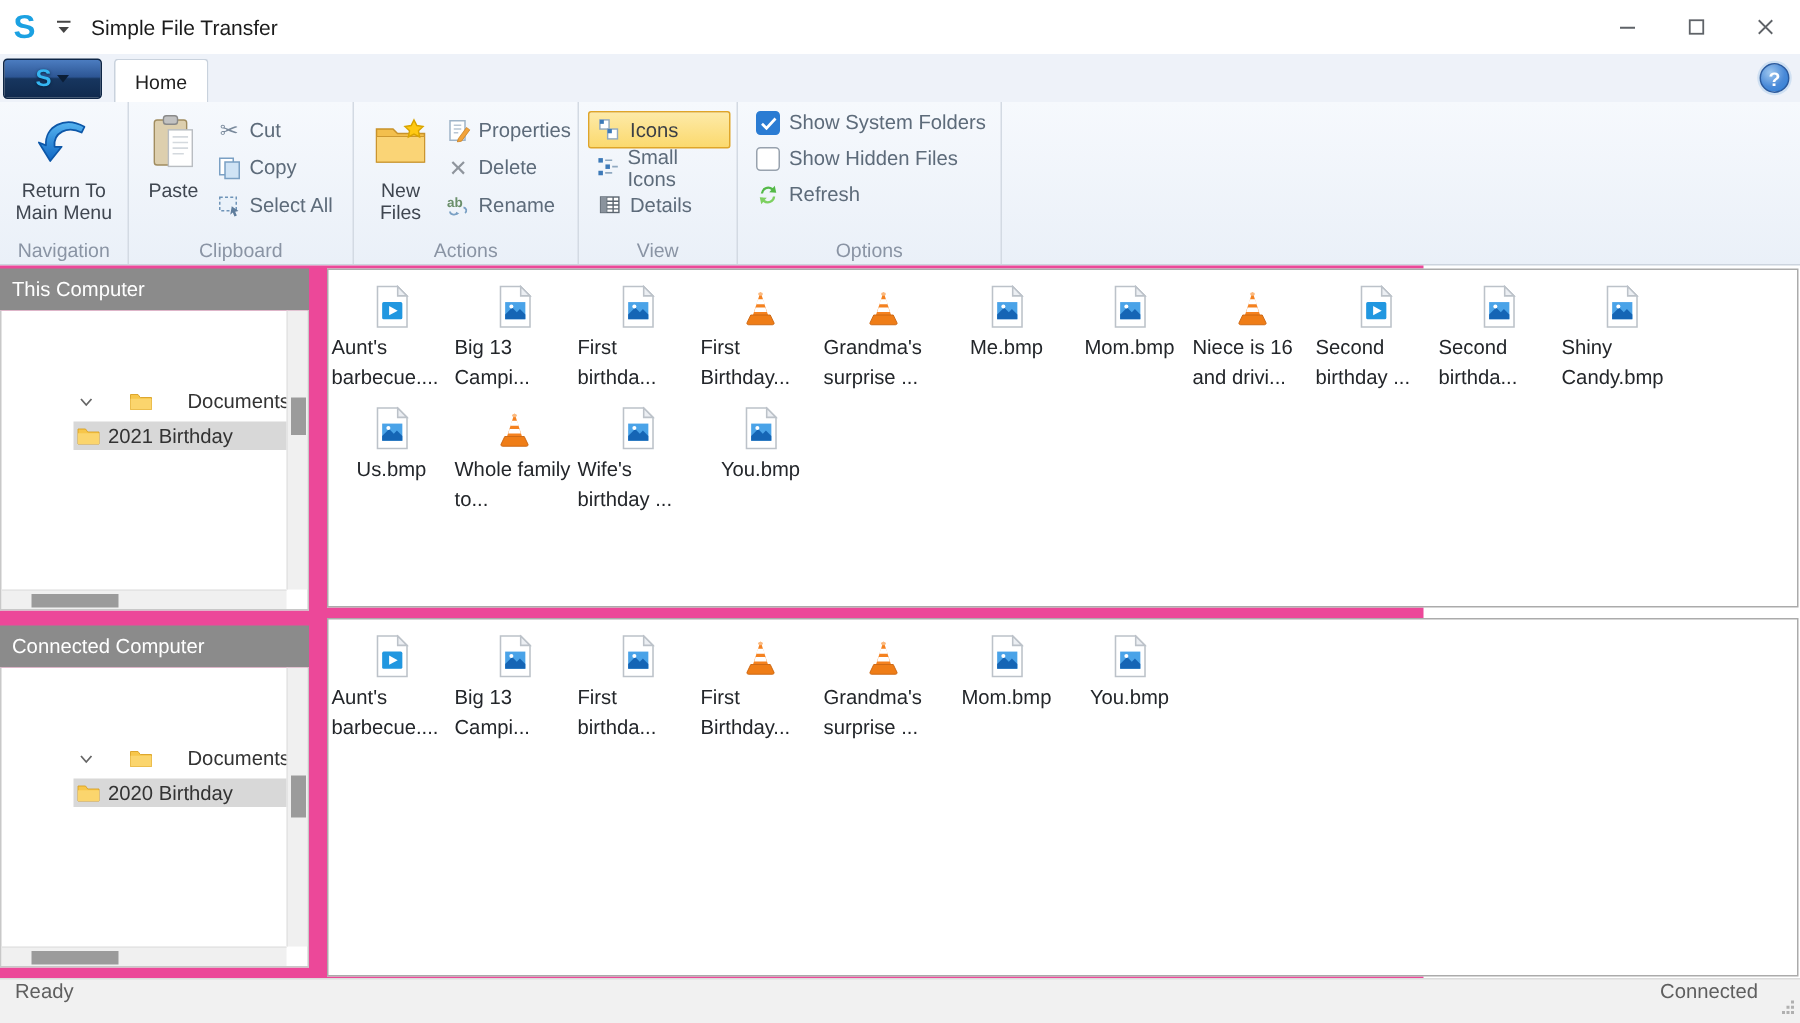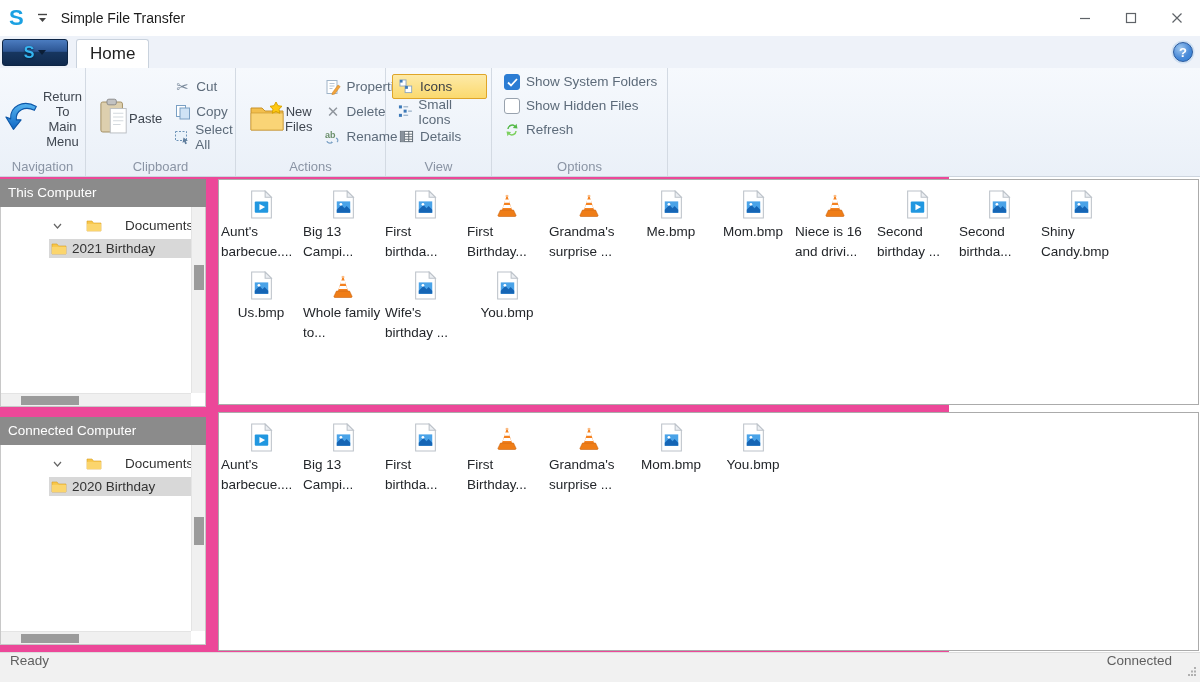--- a/index.html
+++ b/index.html
@@ -17,32 +17,32 @@
 
   
   .tabrow { position:absolute; left:0; top:36px; width:1200px; height:32px; background:#eef2f9; }
   .app-button { position:absolute; left:2px; top:3px; width:66px; height:27px; border-radius:3px;
     background:linear-gradient(#4b7cc0 0%, #2d5694 45%, #17365f 50%, #102a4e 100%);
     border:1px solid #0e2646; display:flex; align-items:center; justify-content:center; gap:5px; }
   .app-button .s { font-size:16px; font-weight:800; color:#35b6f2; text-shadow:0 1px 2px #06223f; letter-spacing:-1px; }
   .app-button .chev { width:0; height:0; border-left:4px solid transparent; border-right:4px solid transparent; border-top:5px solid #0b1e36; }
   .tab-home { position:absolute; left:76px; bottom:0; height:29px; min-width:55px; padding:0 13px; background:#fff;
     border:1px solid #c9d2dd; border-bottom:none; border-radius:3px 3px 0 0; display:flex; align-items:center; justify-content:center;
-    font-size:17px; color:#1f1f1f; }
+    font-size:13px; color:#1f1f1f; }
   .help-btn { position:absolute; right:7px; top:6px; width:20px; height:20px; border-radius:50%;
     background:radial-gradient(circle at 35% 30%, #9ec7ef 0%, #4a8ad8 55%, var(--accent,#2b7cd3) 100%);
     border:1px solid #2a5a9e; box-shadow:0 0 0 1.5px #cfe0f2; color:#fff; font-size:13px; font-weight:bold;
     display:flex; align-items:center; justify-content:center; }
 
   
   .ribbon { position:absolute; left:0; top:68px; width:1200px; height:109px;
     background:linear-gradient(var(--ribbon-bg,#f6f9fd), #eaf0f8); border-bottom:1px solid #ccd4de; display:flex; }
   .rgroup { position:relative; height:100%; border-right:1px solid #d3dae3; padding:5px 4px 18px 4px; display:flex; }
   .rgroup-label { position:absolute; left:0; bottom:2px; width:100%; text-align:center; font-size:13px; color:var(--group-label,#8a94a4); }
-  .big-btn { display:flex; flex-direction:row; align-items:center; padding:2px 4px 0 4px; border-radius:2px; }
+  .big-btn { display:flex; flex-direction:column; align-items:center; padding:2px 4px 0 4px; border-radius:2px; }
   .big-btn .bicon { height:40px; display:flex; align-items:center; }
   .big-btn .blabel { margin-top:4px; font-size:13px; line-height:15px; color:#3f4650; text-align:center; white-space:pre-line; }
   .small-col { display:flex; flex-direction:column; margin-top:1px; }
   .small-btn { height:25px; display:flex; align-items:center; gap:5px; padding:0 5px; font-size:13.5px; color:#5d6b7a; border-radius:2px; border:1px solid transparent; }
   .small-btn .sicon { width:17px; display:flex; justify-content:center; }
   .small-btn.selected { background:linear-gradient(#fdeaa8,#fbd96e); border:1px solid var(--icons-selected-border,#dfa529); color:#3b3f46; }
   .opt-row { height:24px; display:flex; gap:6px; padding:0 4px; font-size:13.5px; color:#5d6b7a; }
   .checkbox { width:16px; height:16px; border:1px solid #98a2ae; border-radius:3px; background:#fff; display:flex; align-items:center; justify-content:center; }
   .checkbox svg { display:none; }
   .checkbox.checked { background:var(--accent,#2b7cd3); border-color:var(--accent,#2b7cd3); }
@@ -52,21 +52,21 @@
 
   
   .main { position:absolute; left:0; top:177px; width:949px; height:475px; background:#ec4899; }
   .side-panel { position:absolute; left:0; width:206px; }
   .side-panel.top { top:2px; height:228px; }
   .side-panel.bot { top:240px; height:228px; }
   .panel-header { height:28px; background:var(--header-gray,#8b8b8b); color:#fff; font-size:13.5px; line-height:28px; padding-left:8px; }
   .panel-body { position:relative; height:calc(100% - 28px); background:#fff; border:1px solid #c8c8c8; border-top:none; overflow:hidden; }
   .tree { padding-top:7px; }
   .tree-row { height:23px; display:flex; align-items:center; font-size:13.5px; color:#333; white-space:nowrap; }
-  .tree-row.root { padding-left:52px; gap:23px; }
+  .tree-row.root { padding-left:52px; gap:23px;margin-top:42px; }
   .tree-row .chev-icon { display:inline-flex; width:10px; }
   .tree-row.child { margin-left:48px; }
   .tree-sel { display:flex; align-items:center; gap:5px; background:var(--selection-gray,#d8d8d8); padding:2px 2px; overflow:hidden; flex:1; }
   .vscroll { position:absolute; right:0; top:0; bottom:13px; width:14px; background:#f0f0f0; border-left:1px solid #e4e4e4; }
   .vthumb { position:absolute; left:2px; width:10px; background:#9b9b9b; }
   .hscroll { position:absolute; left:0; right:14px; bottom:0; height:13px; background:#f0f0f0; border-top:1px solid #e4e4e4; }
   .hthumb { position:absolute; left:20px; top:2px; width:58px; height:9px; background:#9b9b9b; }
 
   .file-pane { position:absolute; left:218px; width:981px; background:#fff; border:1px solid #ababab; }
   .file-pane.top { top:2px; height:226px; }

